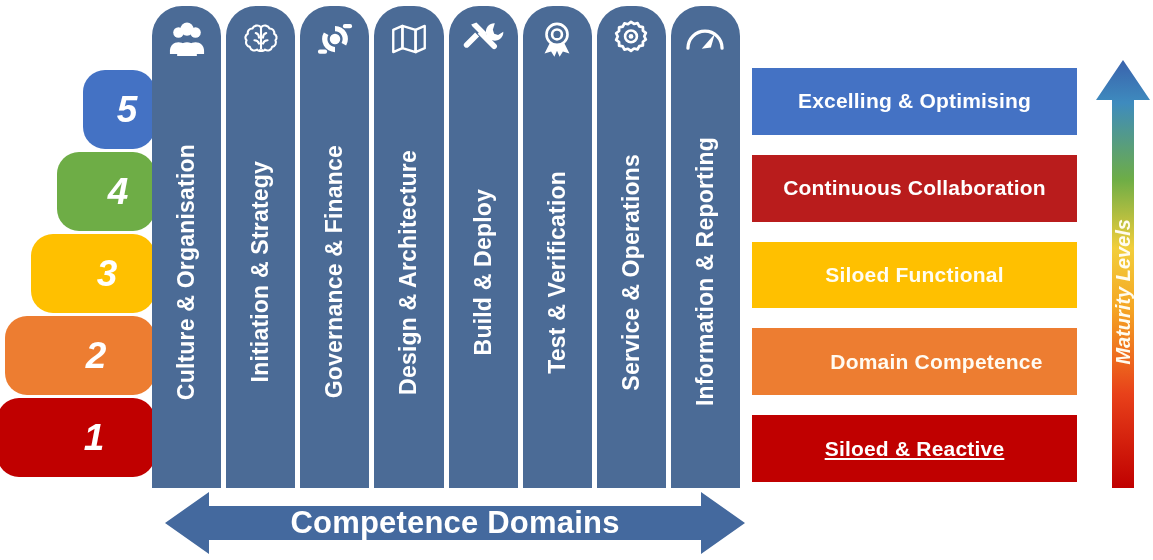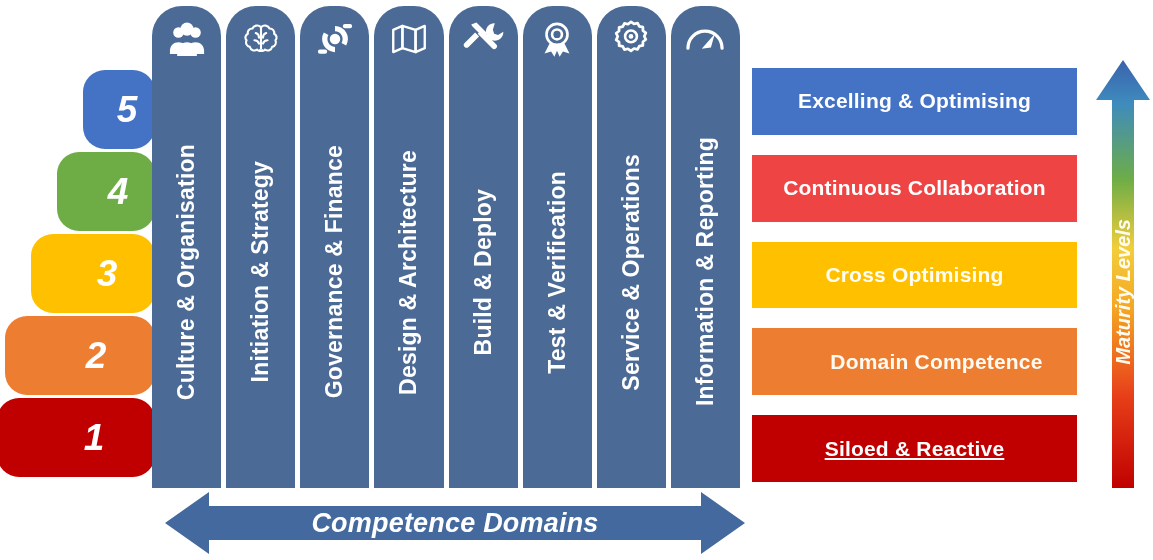--- a/index.html
+++ b/index.html
@@ -128,21 +128,21 @@
     flex: 1 1 0;
     display: flex;
     align-items: center;
     justify-content: center;
     color: #ffffff;
     font-weight: bold;
     font-size: 21px;
     letter-spacing: 0.2px;
   }
   .band.b5 { background: #4472C4; }
-  .band.b4 { background: #ef4444; }
+  .band.b4 { background: #b91c1c; }
   .band.b3 { background: #FFC000; color: #FFFDF2; }
   .band.b2 { background: #ED7D31; color: #FFFBF2; padding-left: 44px; }
   .band.b1 { background: #C00000; text-decoration: underline; }
 
   
   .maturity-arrow {
     position: absolute;
     left: 1096px;
     top: 60px;
     width: 54px;
@@ -178,23 +178,22 @@
     height: 62px;
   }
   .domains-arrow svg { display: block; width: 100%; height: 100%; }
   .domains-arrow .da-label {
     position: absolute;
     left: 0; top: 0;
     width: 580px; height: 62px;
     display: flex;
     align-items: center;
     justify-content: center;
-    font-style: italic;
-    font-weight: bold;
-    font-size: 27px;
+    font-weight: bold;
+    font-size: 31px;
     color: #ffffff;
     letter-spacing: 0.2px;
   }
 </style>
 </head>
 <body>
 
 <div id="stage">
 
   <div class="level-steps">
@@ -341,21 +340,21 @@
   </div>
 
   <div class="bands">
     <div class="band b5">
       <span>Excelling &amp; Optimising</span>
     </div>
     <div class="band b4">
       <span>Continuous Collaboration</span>
     </div>
     <div class="band b3">
-      <span>Cross Optimising</span>
+      <span>Siloed Functional</span>
     </div>
     <div class="band b2">
       <span>Domain Competence</span>
     </div>
     <div class="band b1">
       <span>Siloed &amp; Reactive</span>
     </div>
   </div>
 
   <div class="maturity-arrow">

